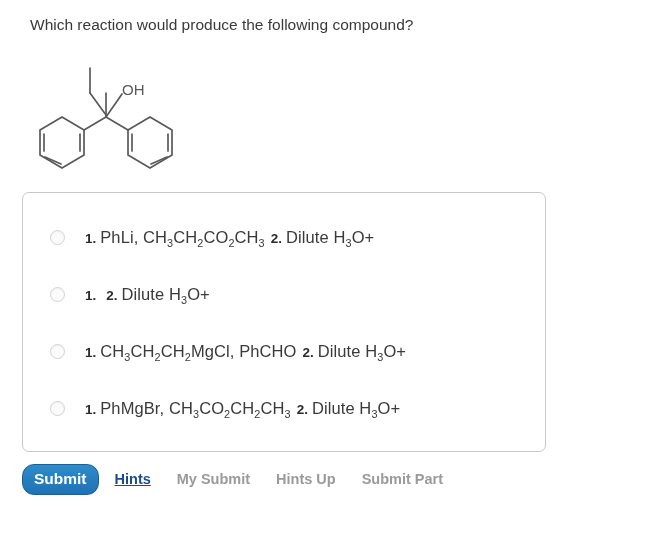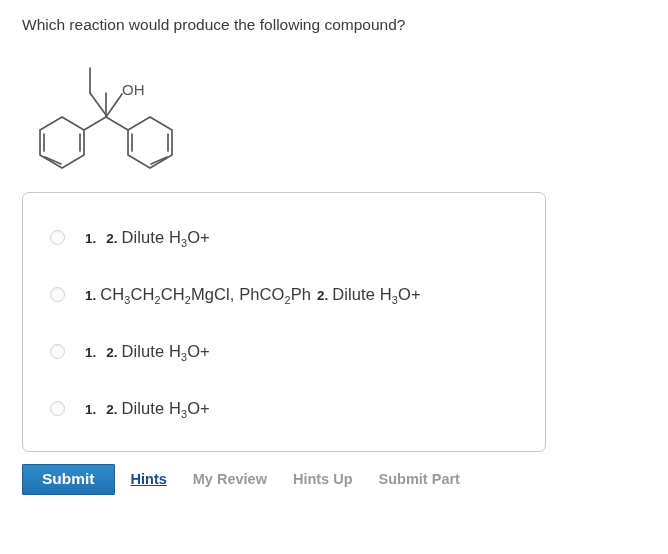--- a/index.html
+++ b/index.html
@@ -12,21 +12,21 @@
     height: 554px;
     font-family: "Liberation Sans", sans-serif;
     color: #333333;
     position: relative;
     overflow: hidden;
   }
 
   
   .question-prompt {
     position: absolute;
-    left: 22px;
+    left: 30px;
     top: 16px;
     font-size: 15.5px;
     color: #3a3a3a;
     white-space: nowrap;
     text-align: right;
   }
 
   
   .structure-figure {
     position: absolute;
@@ -103,27 +103,27 @@
     position: absolute;
     left: 22px;
     top: 462px;
     width: 560px;
     height: 34px;
     display: flex;
     align-items: center;
   }
   .submit-button {
     height: 31px;
-    padding: 0 19px;
+    padding: 0 11px;
     display: inline-flex;
     align-items: center;
     justify-content: center;
     background: linear-gradient(to bottom, #2f8bc9 0%, #1f72b5 100%);
     border: 1px solid #1b5e96;
-    border-radius: 1px;
+    border-radius: 12px;
     color: #ffffff;
     font-size: 15.5px;
     font-weight: bold;
     box-sizing: border-box;
     cursor: pointer;
   }
   .action-link {
     margin-left: 26px;
     font-size: 14.5px;
     font-weight: bold;
@@ -173,54 +173,56 @@
     <text x="88" y="37" font-family="Liberation Sans, sans-serif" font-size="15" fill="#595959">OH</text>
   </svg>
 </div>
 
 <div class="choices-panel">
 
   <div class="choice-row r0">
     <span class="choice-radio"></span>
     <span class="choice-text">
       <span class="step-num">1.</span>
+      <span class="reagents">PhLi, CH<sub>3</sub>CH<sub>2</sub>CO<sub>2</sub>CH<sub>3</sub></span>
       <span class="step-num second">2.</span>
       <span class="reagents">Dilute H<sub>3</sub>O+</span>
     </span>
   </div>
 
   <div class="choice-row r1">
     <span class="choice-radio"></span>
     <span class="choice-text">
       <span class="step-num">1.</span>
-      <span class="reagents">CH<sub>3</sub>CH<sub>2</sub>CH<sub>2</sub>MgCl, PhCO<sub>2</sub>Ph</span>
       <span class="step-num second">2.</span>
       <span class="reagents">Dilute H<sub>3</sub>O+</span>
     </span>
   </div>
 
   <div class="choice-row r2">
     <span class="choice-radio"></span>
     <span class="choice-text">
       <span class="step-num">1.</span>
+      <span class="reagents">CH<sub>3</sub>CH<sub>2</sub>CH<sub>2</sub>MgCl, PhCHO</span>
       <span class="step-num second">2.</span>
       <span class="reagents">Dilute H<sub>3</sub>O+</span>
     </span>
   </div>
 
   <div class="choice-row r3">
     <span class="choice-radio"></span>
     <span class="choice-text">
       <span class="step-num">1.</span>
+      <span class="reagents">PhMgBr, CH<sub>3</sub>CO<sub>2</sub>CH<sub>2</sub>CH<sub>3</sub></span>
       <span class="step-num second">2.</span>
       <span class="reagents">Dilute H<sub>3</sub>O+</span>
     </span>
   </div>
 
 </div>
 
 <div class="action-bar">
   <button class="submit-button">Submit</button>
   <span class="action-link enabled">Hints</span>
-  <span class="action-link">My Review</span>
+  <span class="action-link">My Submit</span>
   <span class="action-link">Hints Up</span>
   <span class="action-link">Submit Part</span>
 </div>
 
 </body></html>

